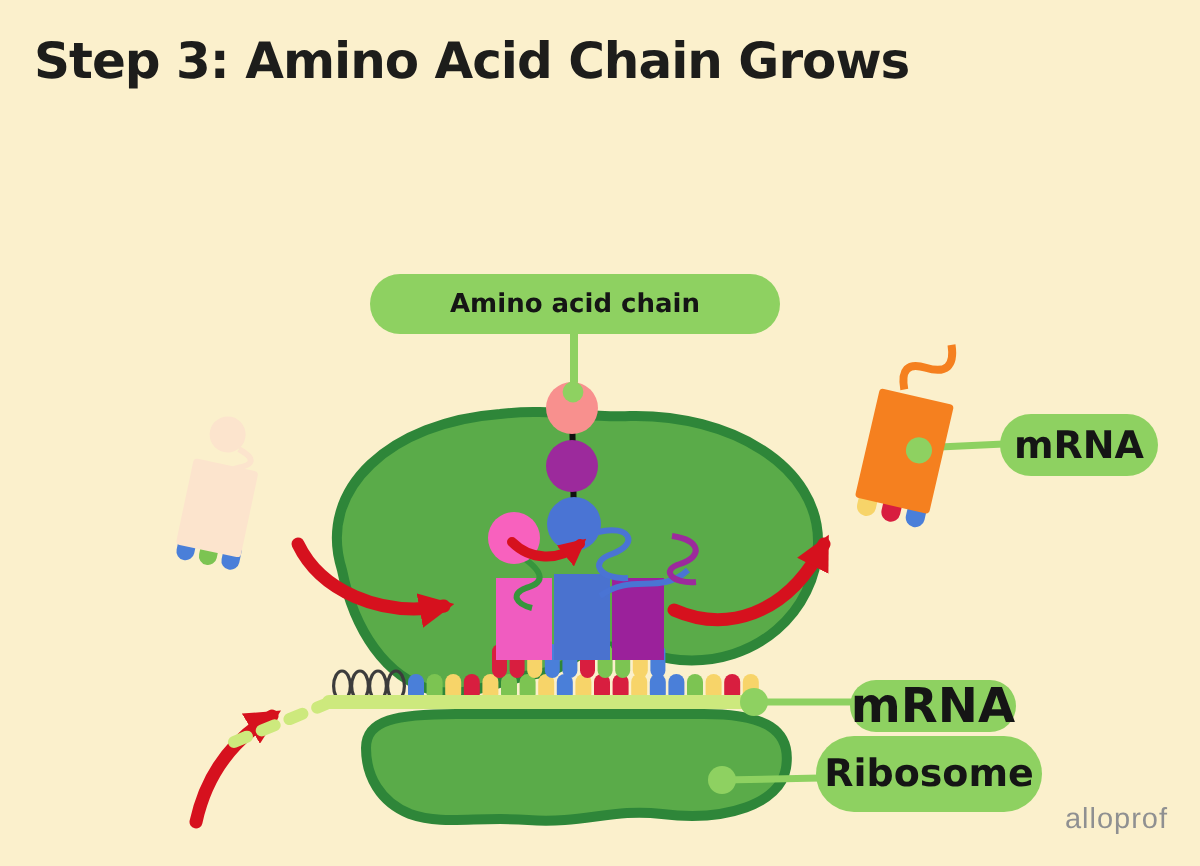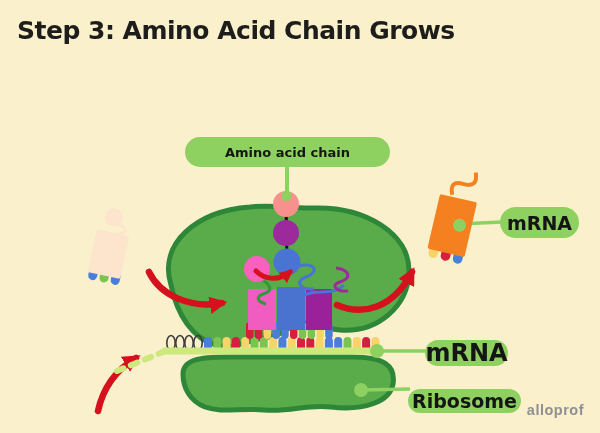--- a/index.html
+++ b/index.html
@@ -18,25 +18,25 @@
   .pill{
     position:absolute;display:flex;align-items:center;justify-content:center;
     background:var(--c-label_pill,#8ed161);
     color:#151515;font-weight:800;border-radius:20px;
     font-family:"DejaVu Sans","Liberation Sans",sans-serif;
     white-space:nowrap;
   }
   #pill-amino{left:185px;top:137px;width:205px;height:30px;font-size:13px;}
   #pill-trna{left:500px;top:207px;width:79px;height:31px;font-size:19px;}
   #pill-mrna{left:425px;top:340px;width:83px;height:26px;font-size:24px;}
-  #pill-ribosome{left:408px;top:389px;width:113px;height:24px;font-size:19px;}
+  #pill-ribosome{left:408px;top:368px;width:113px;height:38px;font-size:19px;}
   .watermark{
     position:absolute;right:16px;bottom:15px;
     color:var(--c-watermark_color,#8f9091);
-    font-size:14.5px;font-weight:700;letter-spacing:0.5px;
+    font-size:14.5px;font-weight:400;letter-spacing:0.5px;
   }
   
   .f-ribo{fill:var(--c-ribosome_fill);stroke:var(--c-ribosome_stroke);stroke-width:5;}
   .f-mrna{fill:var(--c-mrna_strand);}
   .s-mrna{stroke:var(--c-mrna_strand);}
   .s-arrow{stroke:var(--c-arrow_red);fill:none;stroke-linecap:round;}
   .s-green-link{stroke:var(--c-label_pill);fill:none;}
   .f-green-link{fill:var(--c-label_pill);}
   .base-blue{fill:var(--c-base_blue);}
   .base-green{fill:var(--c-base_green);}

